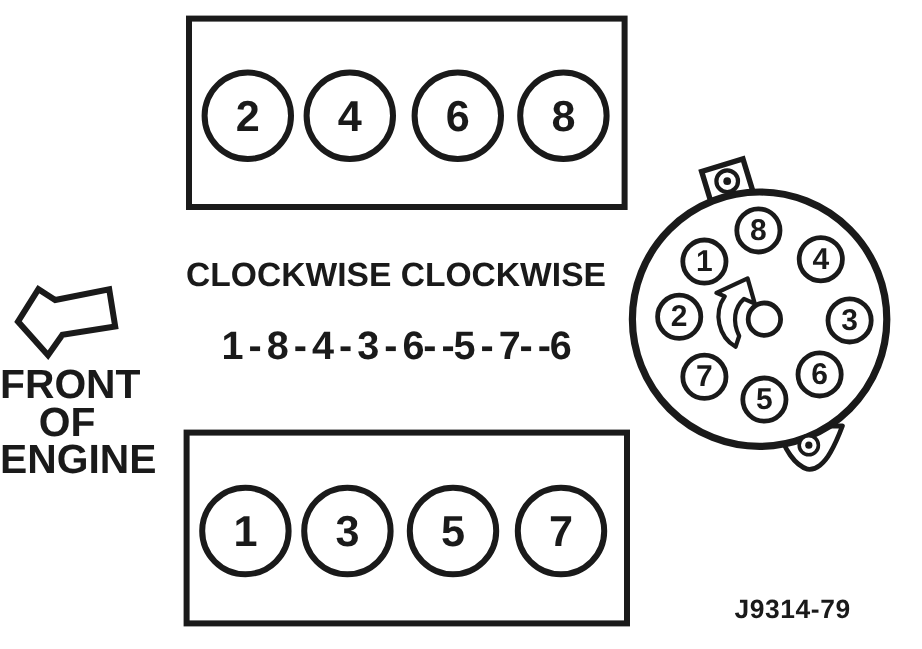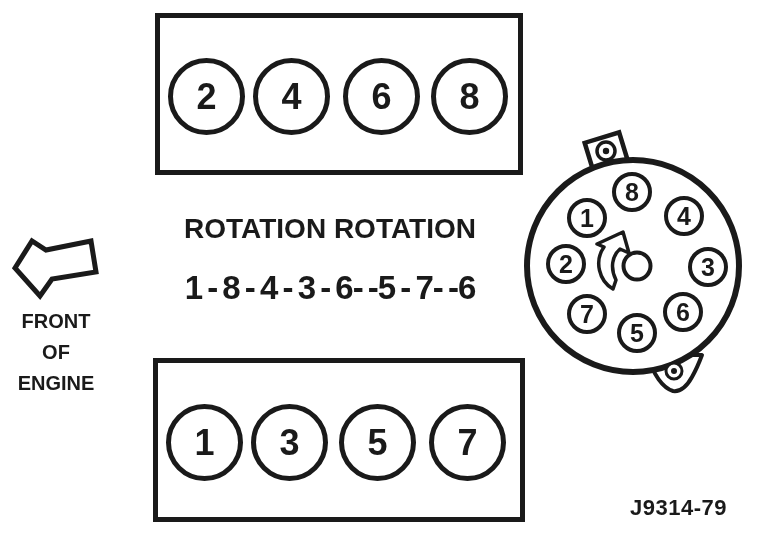--- a/index.html
+++ b/index.html
@@ -26,24 +26,24 @@
   .rotation-label {
     position:absolute; left:150px; top:213px; width:360px; text-align:center;
     font-size:28px; font-weight:bold;
   }
   .firing-order {
     position:absolute; left:140px; top:269px; width:380px; text-align:center;
     font-size:33px; font-weight:bold; letter-spacing:-1px; word-spacing:-3px;
   }
   .front-label {
     position:absolute; left:0px; top:306px; width:112px; text-align:center;
-    font-size:20px; font-weight:bold; line-height:31px; white-space:pre-line;
+    font-size:34px; font-weight:bold; line-height:31px; white-space:pre-line;
   }
   .figure-ref {
-    position:absolute; left:612px; top:495px; width:115px; text-align:right;
+    position:absolute; left:612px; top:495px; width:115px; text-align:left;
     font-size:22px; font-weight:bold; letter-spacing:0.5px;
   }
 </style>
 </head>
 <body>
 
 <div class="page">
 
   <svg class="vector-layer" width="768" height="541" viewBox="0 0 768 541">
 
@@ -79,21 +79,21 @@
     <div class="cyl" style="left:271px;top:40px">8</div>
   </div>
 
   <div class="bank bank-bottom">
     <div class="cyl" style="left:8px;top:41px">1</div>
     <div class="cyl" style="left:93px;top:41px">3</div>
     <div class="cyl" style="left:181px;top:41px">5</div>
     <div class="cyl" style="left:271px;top:41px">7</div>
   </div>
 
-  <div class="rotation-label">ROTATION ROTATION</div>
+  <div class="rotation-label">CLOCKWISE CLOCKWISE</div>
   <div class="firing-order">1 - 8 - 4 - 3 - 6- -5 - 7- -6</div>
 
   <div class="front-label">FRONT
 OF
 ENGINE</div>
 
   <div class="term" style="left:612px;top:172px">8</div>
   <div class="term" style="left:664px;top:196px">4</div>
   <div class="term" style="left:688px;top:247px">3</div>
   <div class="term" style="left:663px;top:292px">6</div>

